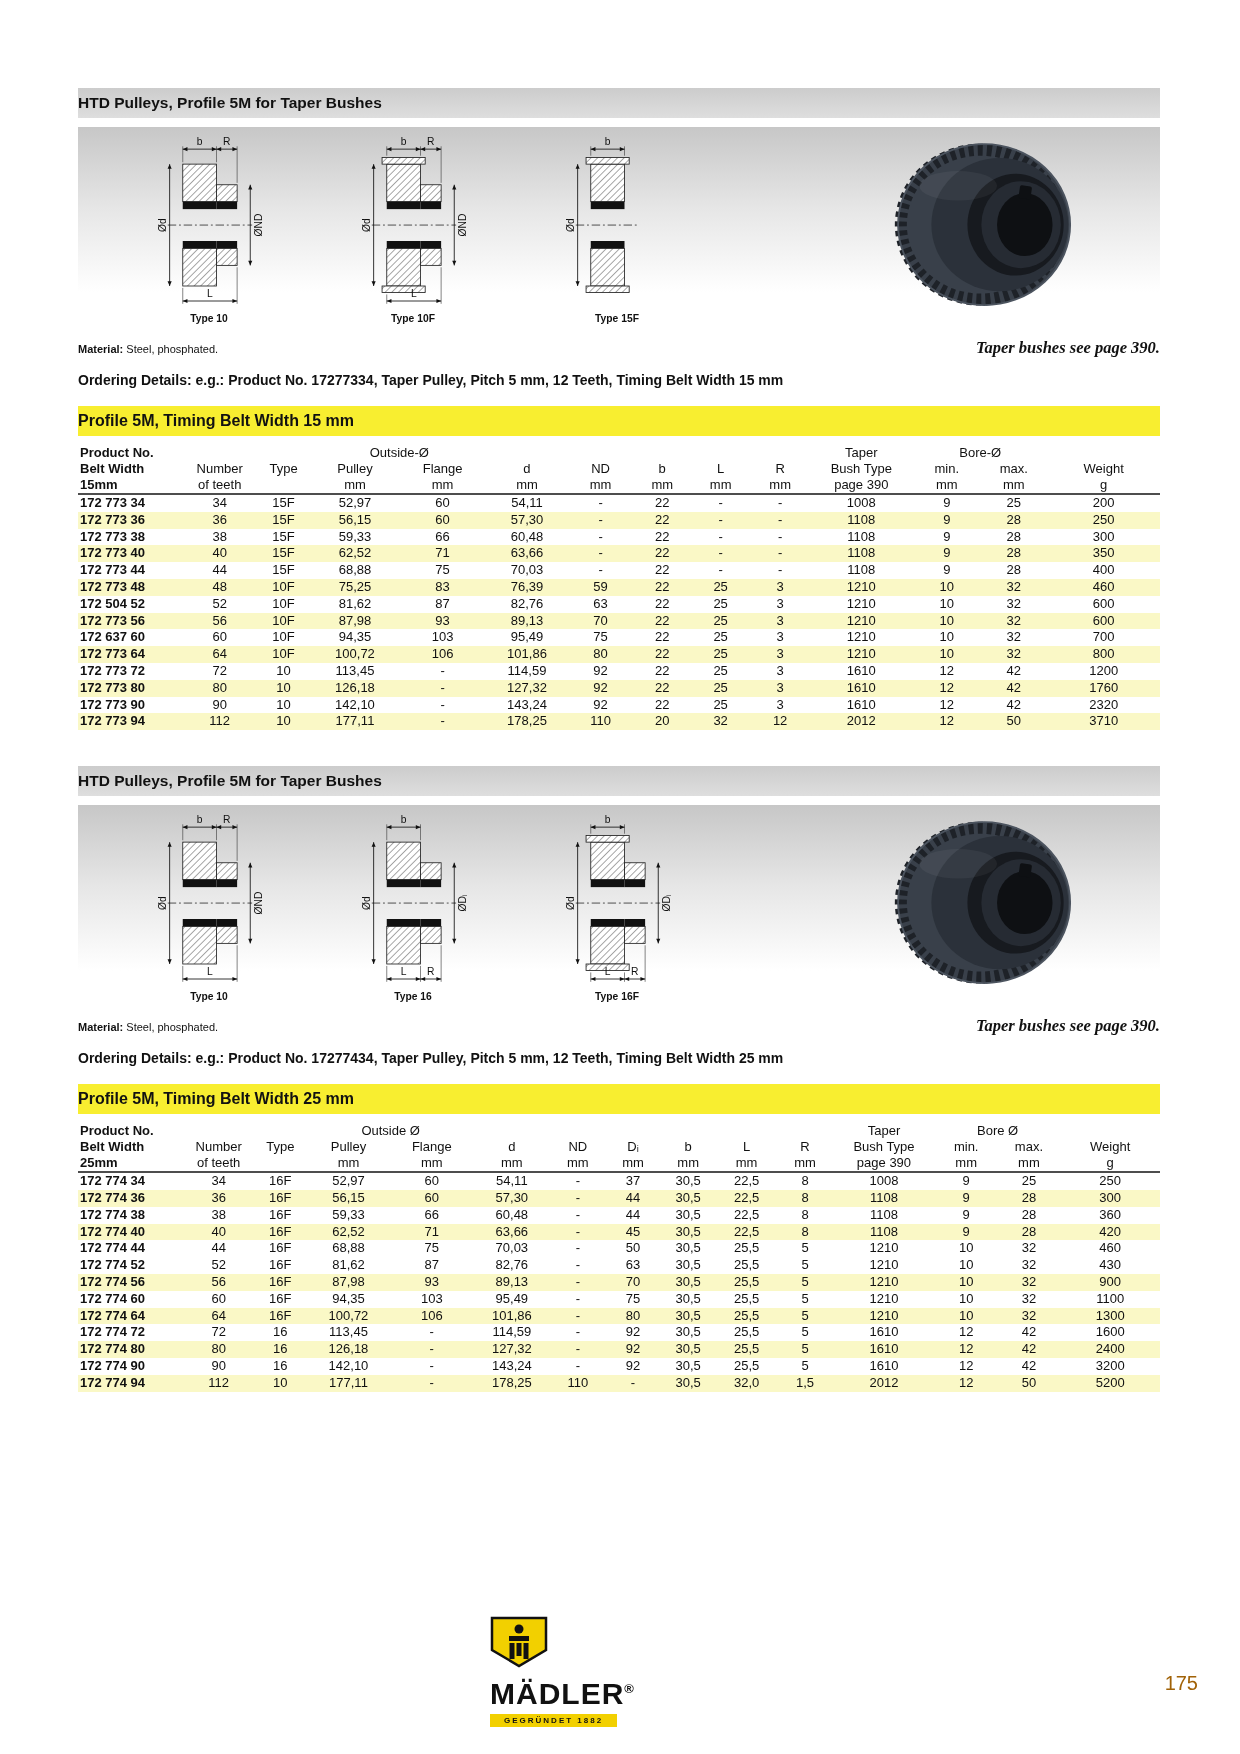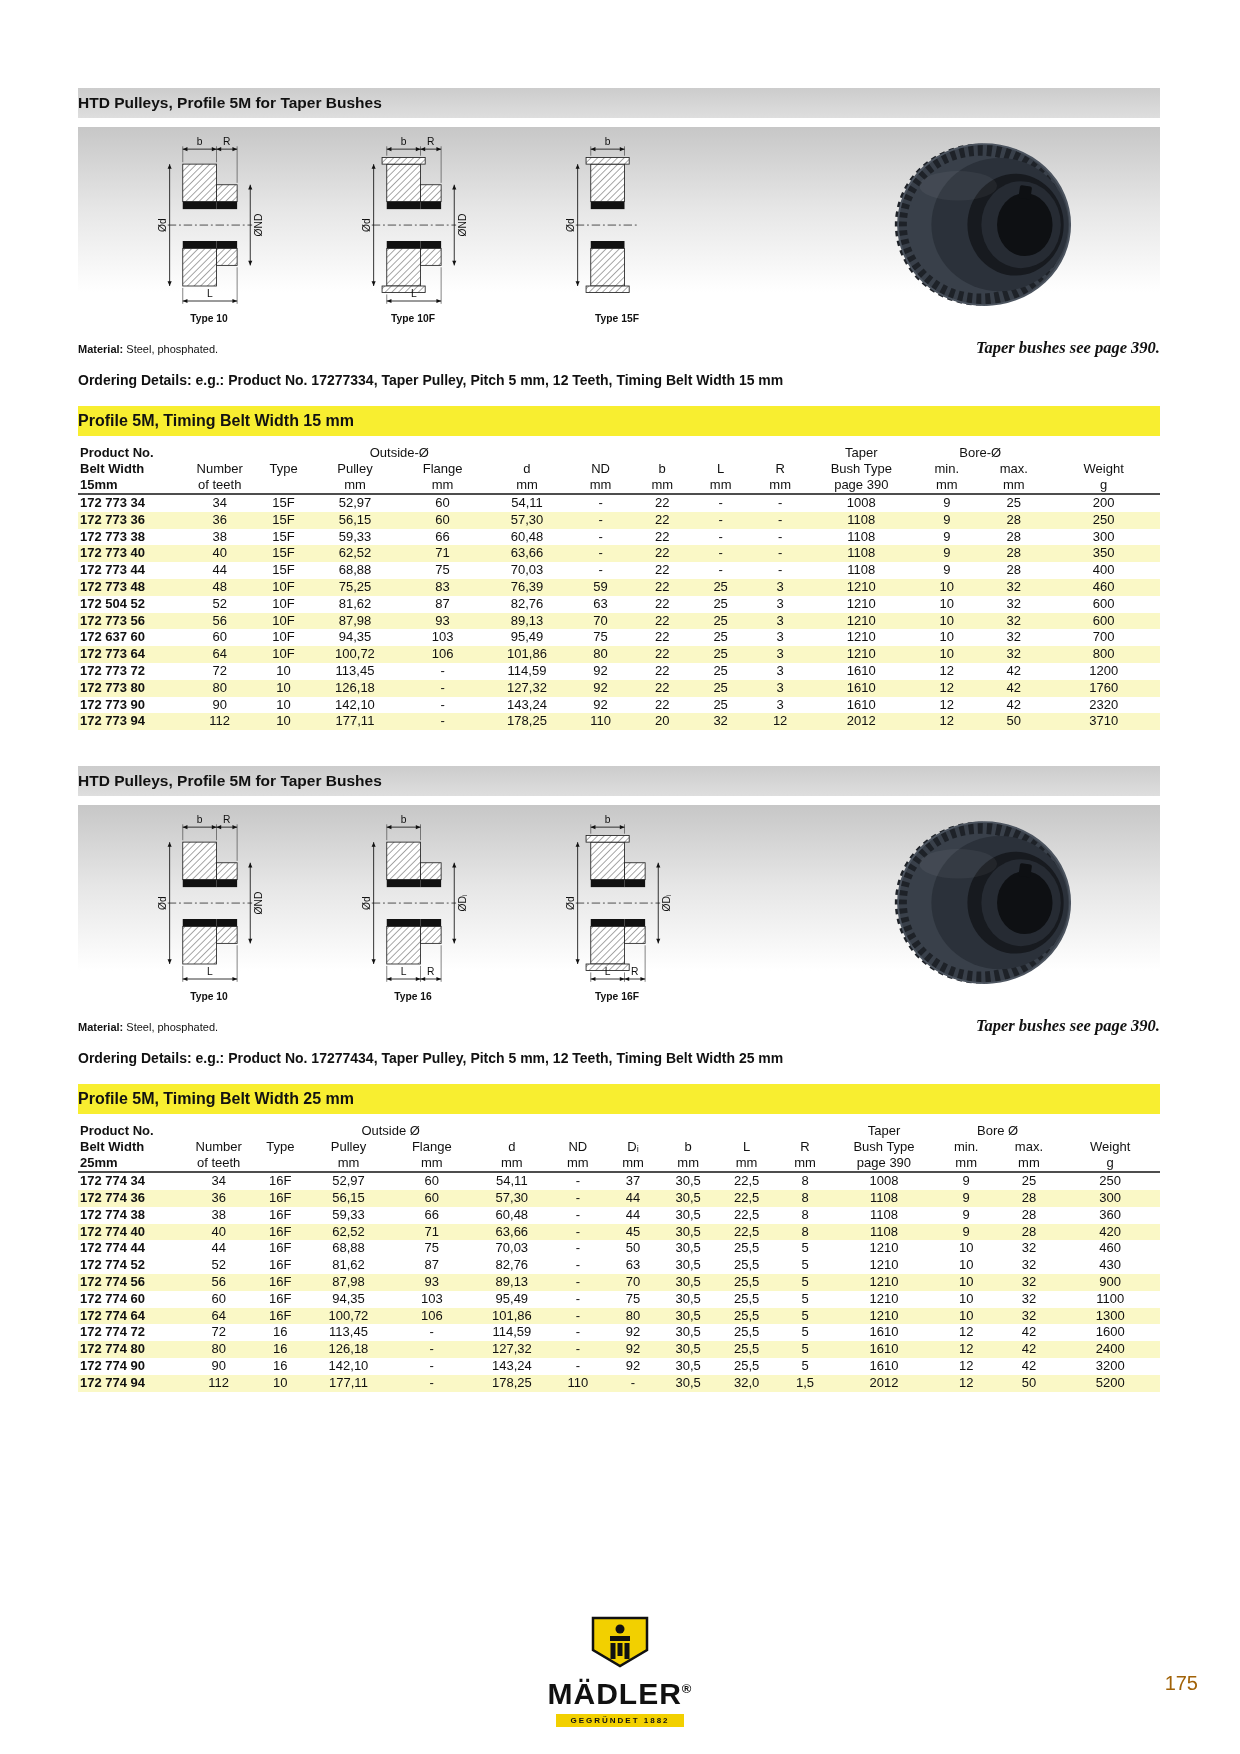--- a/index.html
+++ b/index.html
@@ -25,21 +25,21 @@
   thead td{font-size:13px;line-height:16px;text-align:center;padding:0 1px;white-space:nowrap;overflow:hidden;}
   thead td.hb{text-align:left;font-weight:bold;padding-left:2px;}
   thead tr:last-child td{border-bottom:2px solid #4d4d4d;margin-top:27px;}
   tbody td{font-size:13px;line-height:16.8px;text-align:center;padding:0 1px;white-space:nowrap;overflow:hidden;}
   tbody td.pn{text-align:left;font-weight:bold;padding-left:2px;}
   tbody tr.y{background:var(--row_yellow,#faf8c6);}
   .sec2{margin-top:36px;}
   svg text.dl{font-size:11px;fill:#111;font-family:inherit;}
   svg text.cap{font-size:11px;font-weight:bold;fill:#111;font-family:inherit;}
   svg line.ext{stroke:#444;stroke-width:0.7;}
-  .footer{position:absolute;left:50%;top:1616px;transform:translateX(-50%);text-align:center;width:260px;}
+  .footer{position:absolute;left:50%;top:1616px;transform:translateX(-50%);text-align:left;width:260px;}
   .brand{font-size:30px;font-weight:bold;letter-spacing:1px;line-height:30px;margin-top:2px;}
   .brand .reg{font-size:13px;vertical-align:super;}
   .founded{display:inline-block;background:var(--logo_yellow,#f2d000);color:#111;font-size:8px;
            font-weight:bold;letter-spacing:2px;padding:2px 14px;margin-top:2px;}
   .pageno{position:absolute;right:42px;top:1672px;font-size:20px;color:#a16207;}
 </style>
 </head>
 <body>
 
 <div class="page">

